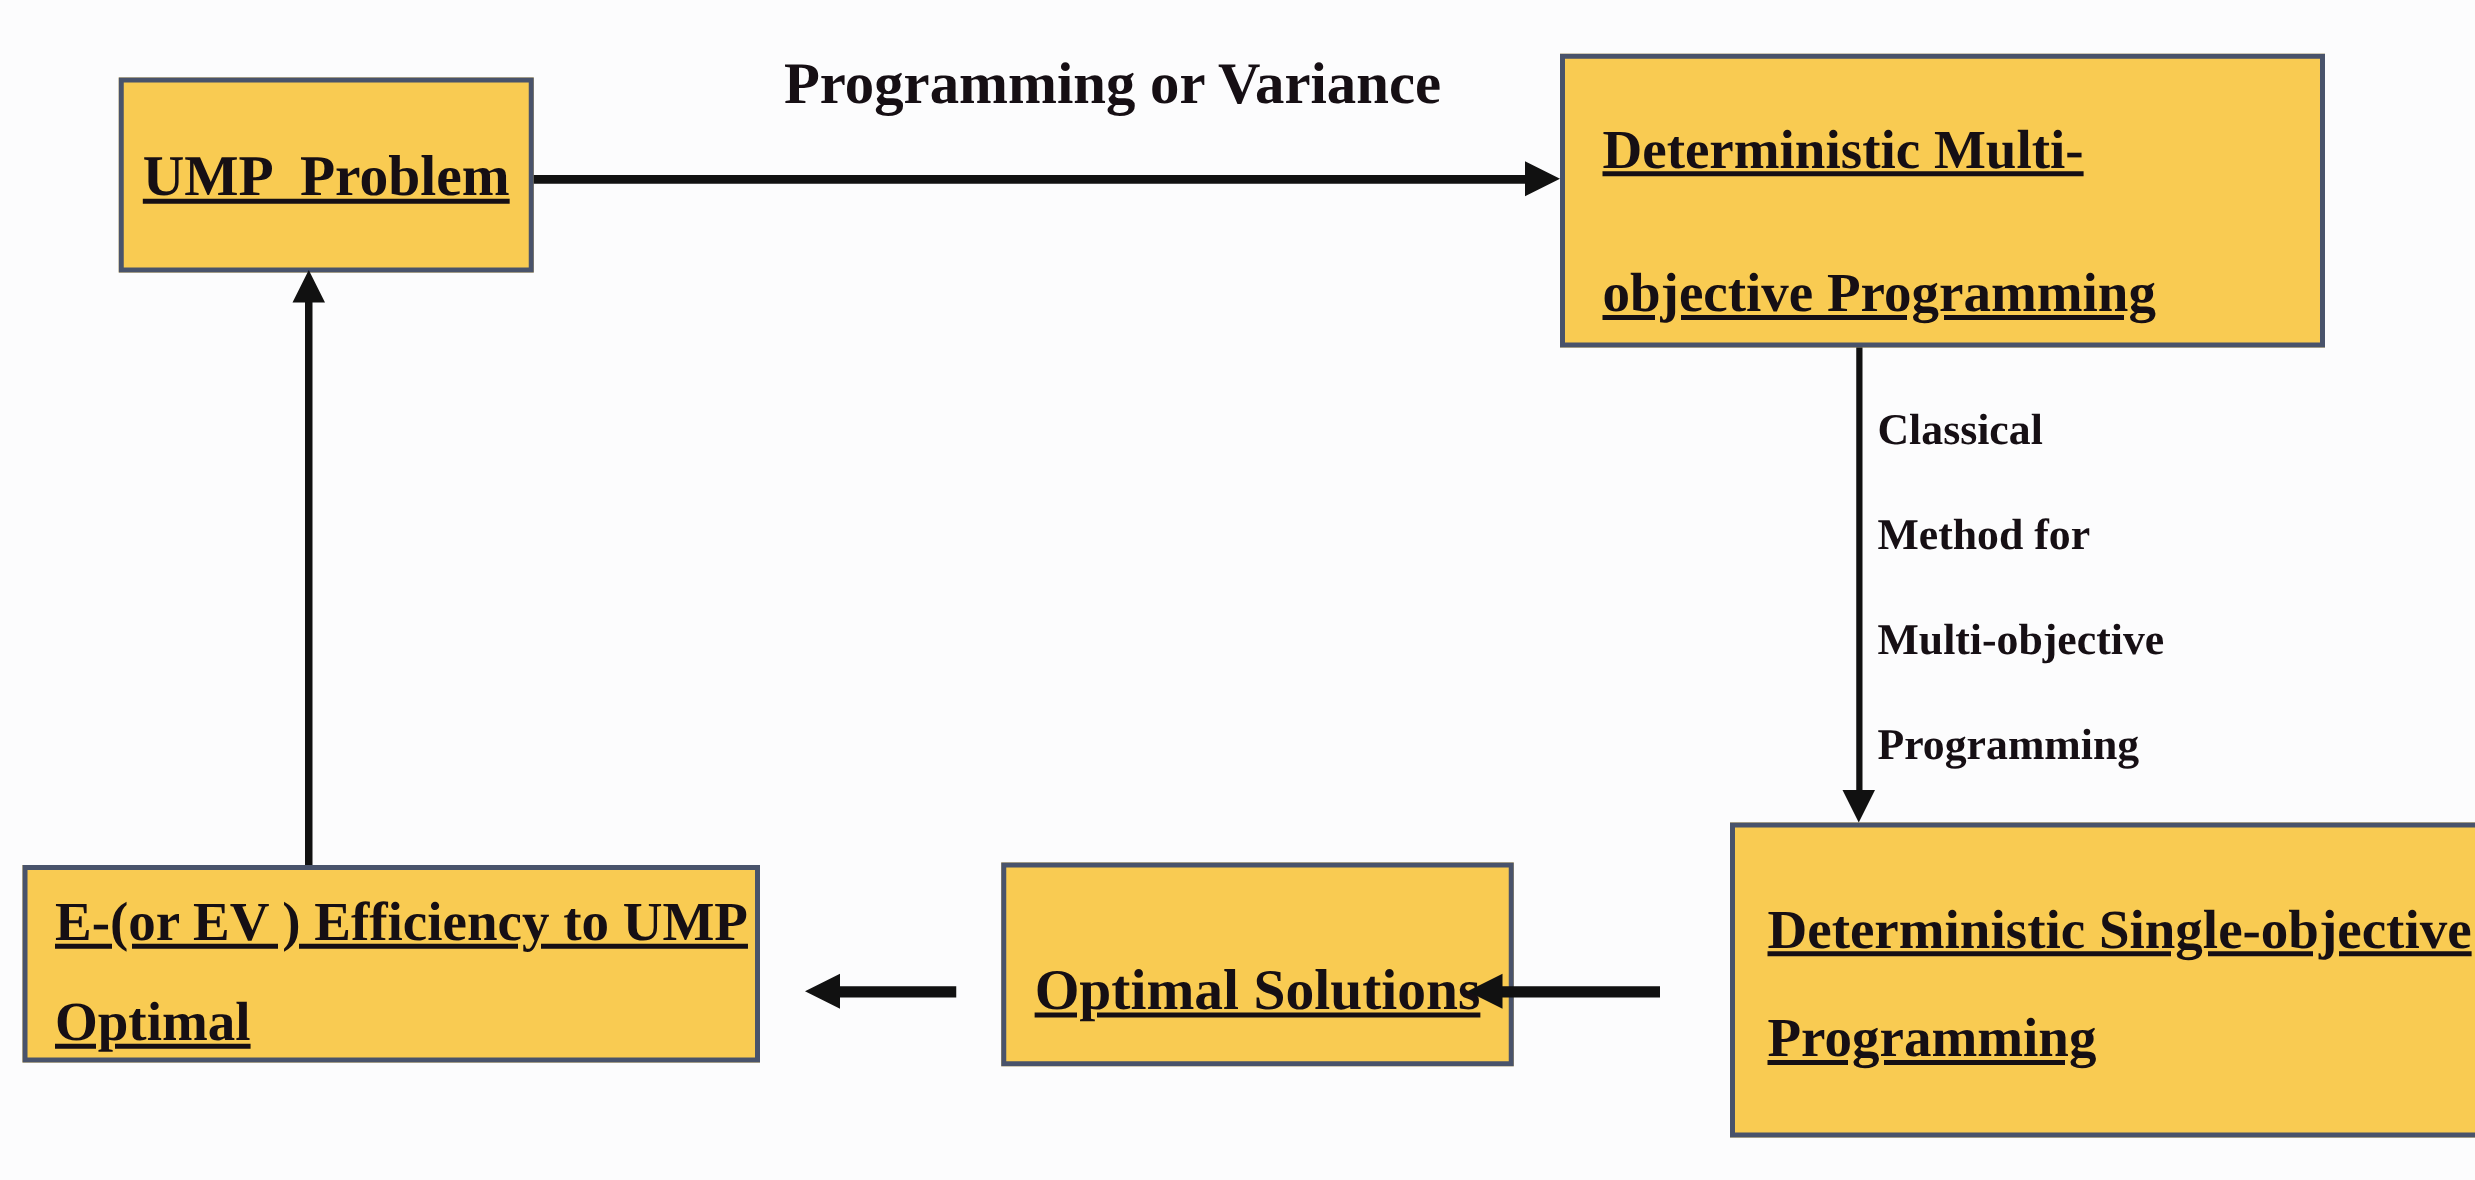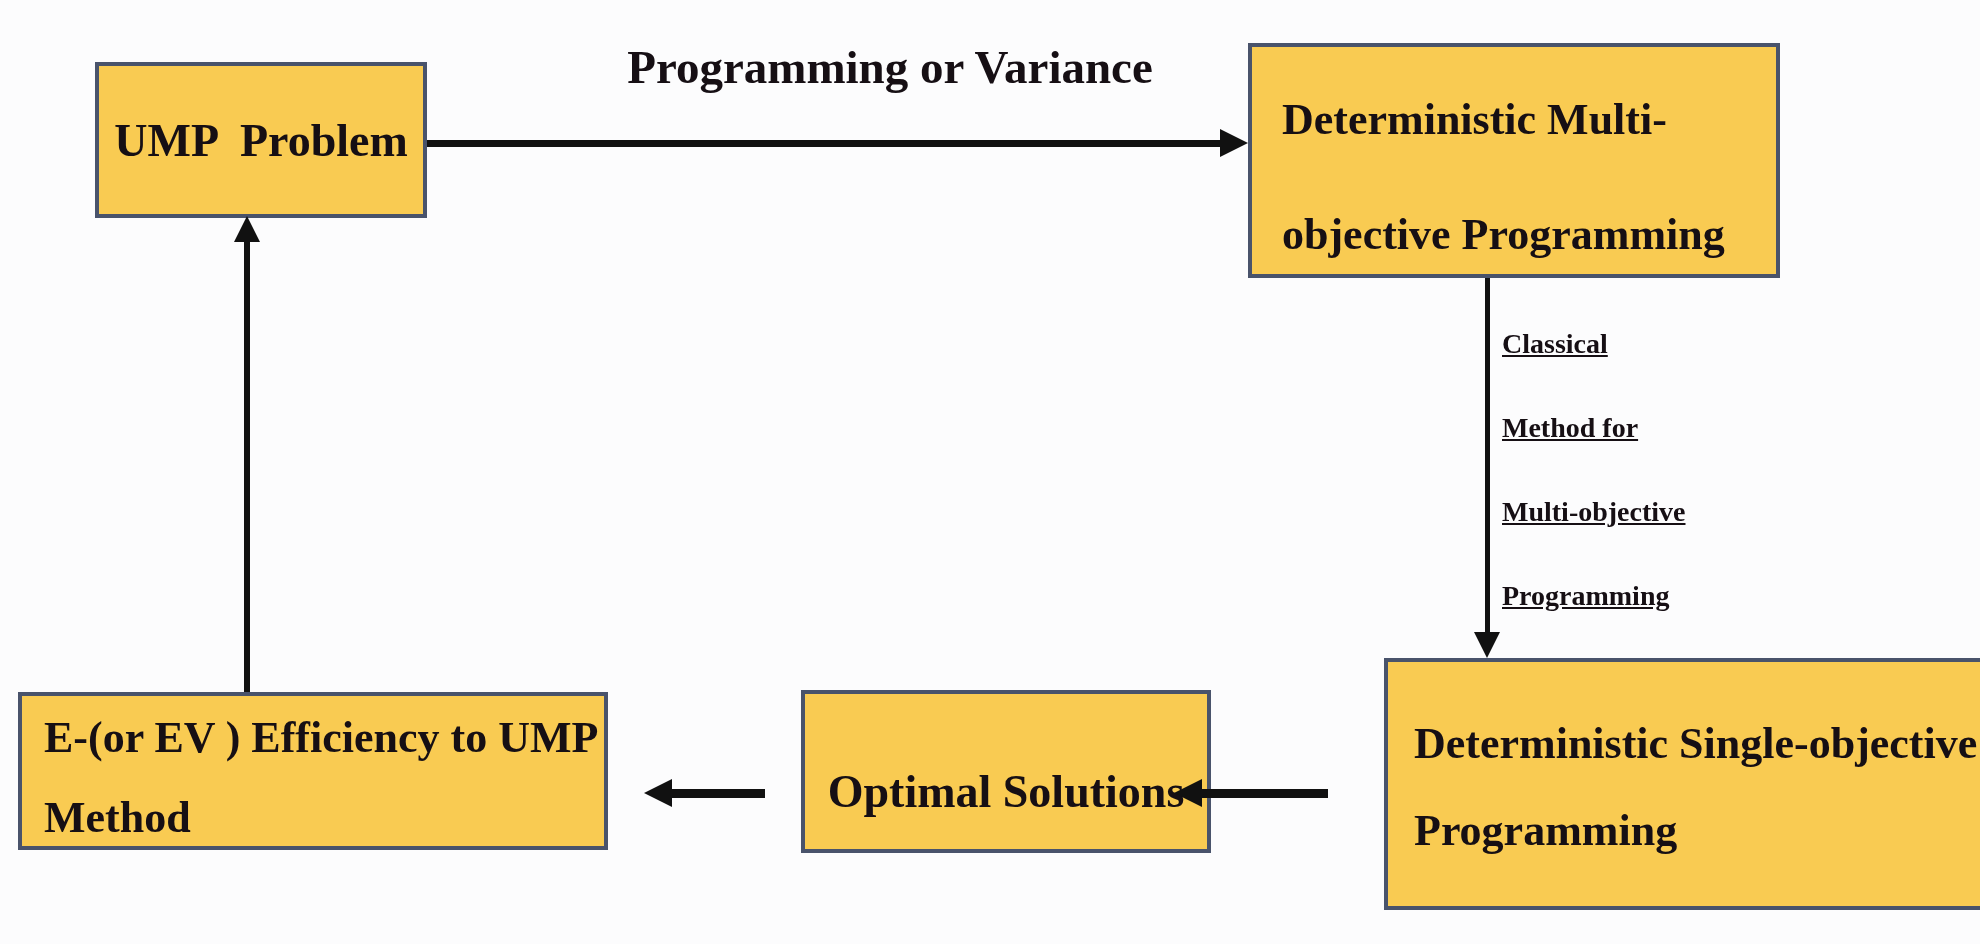--- a/index.html
+++ b/index.html
@@ -15,32 +15,33 @@
     background: var(--bg, #FCFCFD);
     font-family: "Liberation Serif", "DejaVu Serif", serif;
     font-weight: bold;
     color: var(--text, #160F14);
   }
   .node {
     position: absolute;
     background: var(--boxfill, #F9CB52);
     border: 4px solid var(--boxborder, #49536B);
     box-sizing: border-box;
+    text-decoration: underline;
   }
   .node .line { display: block; white-space: pre; }
 
   
   #box-ump {
     left: 95px; top: 62px; width: 332px; height: 156px;
     display: flex; align-items: center; justify-content: center;
     font-size: 46px; word-spacing: 12px;
   }
   
   #box-multi {
-    left: 1248px; top: 43px; width: 532px; height: 235px;
+    left: 1248px; top: 43px; width: 612px; height: 235px;
     padding: 15px 10px 0 30px; font-size: 44px; line-height: 115px;
   }
   
   #box-single {
     left: 1384px; top: 658px; width: 625px; height: 252px;
     padding: 38px 10px 0 26px; font-size: 44px; line-height: 87px;
   }
   
   #box-optimal {
     left: 801px; top: 690px; width: 410px; height: 163px;
@@ -52,21 +53,21 @@
     left: 18px; top: 692px; width: 590px; height: 158px;
     padding: 2px 10px 0 22px; font-size: 44px; line-height: 80px;
   }
 
   .edge-label { position: absolute; color: var(--text, #160F14); }
   #label-expectation {
     left: 610px; top: 40px; width: 560px;
     text-align: center; font-size: 47px;
   }
   #label-classical {
-    left: 1502px; top: 302px; font-size: 28px; line-height: 84px; text-decoration: underline;
+    left: 1502px; top: 302px; font-size: 35px; line-height: 84px;
   }
 
   .arrow-line { position: absolute; background: var(--arrow, #111111); }
   .arrow-head { position: absolute; width: 0; height: 0; }
 
   #a1-line { left: 427px; top: 140px; width: 795px; height: 7px; }
   #a1-head { left: 1220px; top: 129px;
     border-top: 14px solid transparent; border-bottom: 14px solid transparent;
     border-left: 28px solid var(--arrow, #111111); }
 
@@ -108,21 +109,21 @@
     <span class="line">Deterministic Single-objective</span>
     <span class="line">Programming</span>
   </div>
 
   <div class="node" id="box-optimal">
     <span class="line">Optimal Solutions</span>
   </div>
 
   <div class="node" id="box-ev">
     <span class="line">E-(or EV ) Efficiency to UMP</span>
-    <span class="line">Method</span>
+    <span class="line">Optimal</span>
   </div>
 
   <div class="edge-label" id="label-expectation">Programming or Variance</div>
 
   <div class="edge-label" id="label-classical">
     <span class="line" style="display:block">Classical</span>
     <span class="line" style="display:block">Method for</span>
     <span class="line" style="display:block">Multi-objective</span>
     <span class="line" style="display:block">Programming</span>
   </div>

